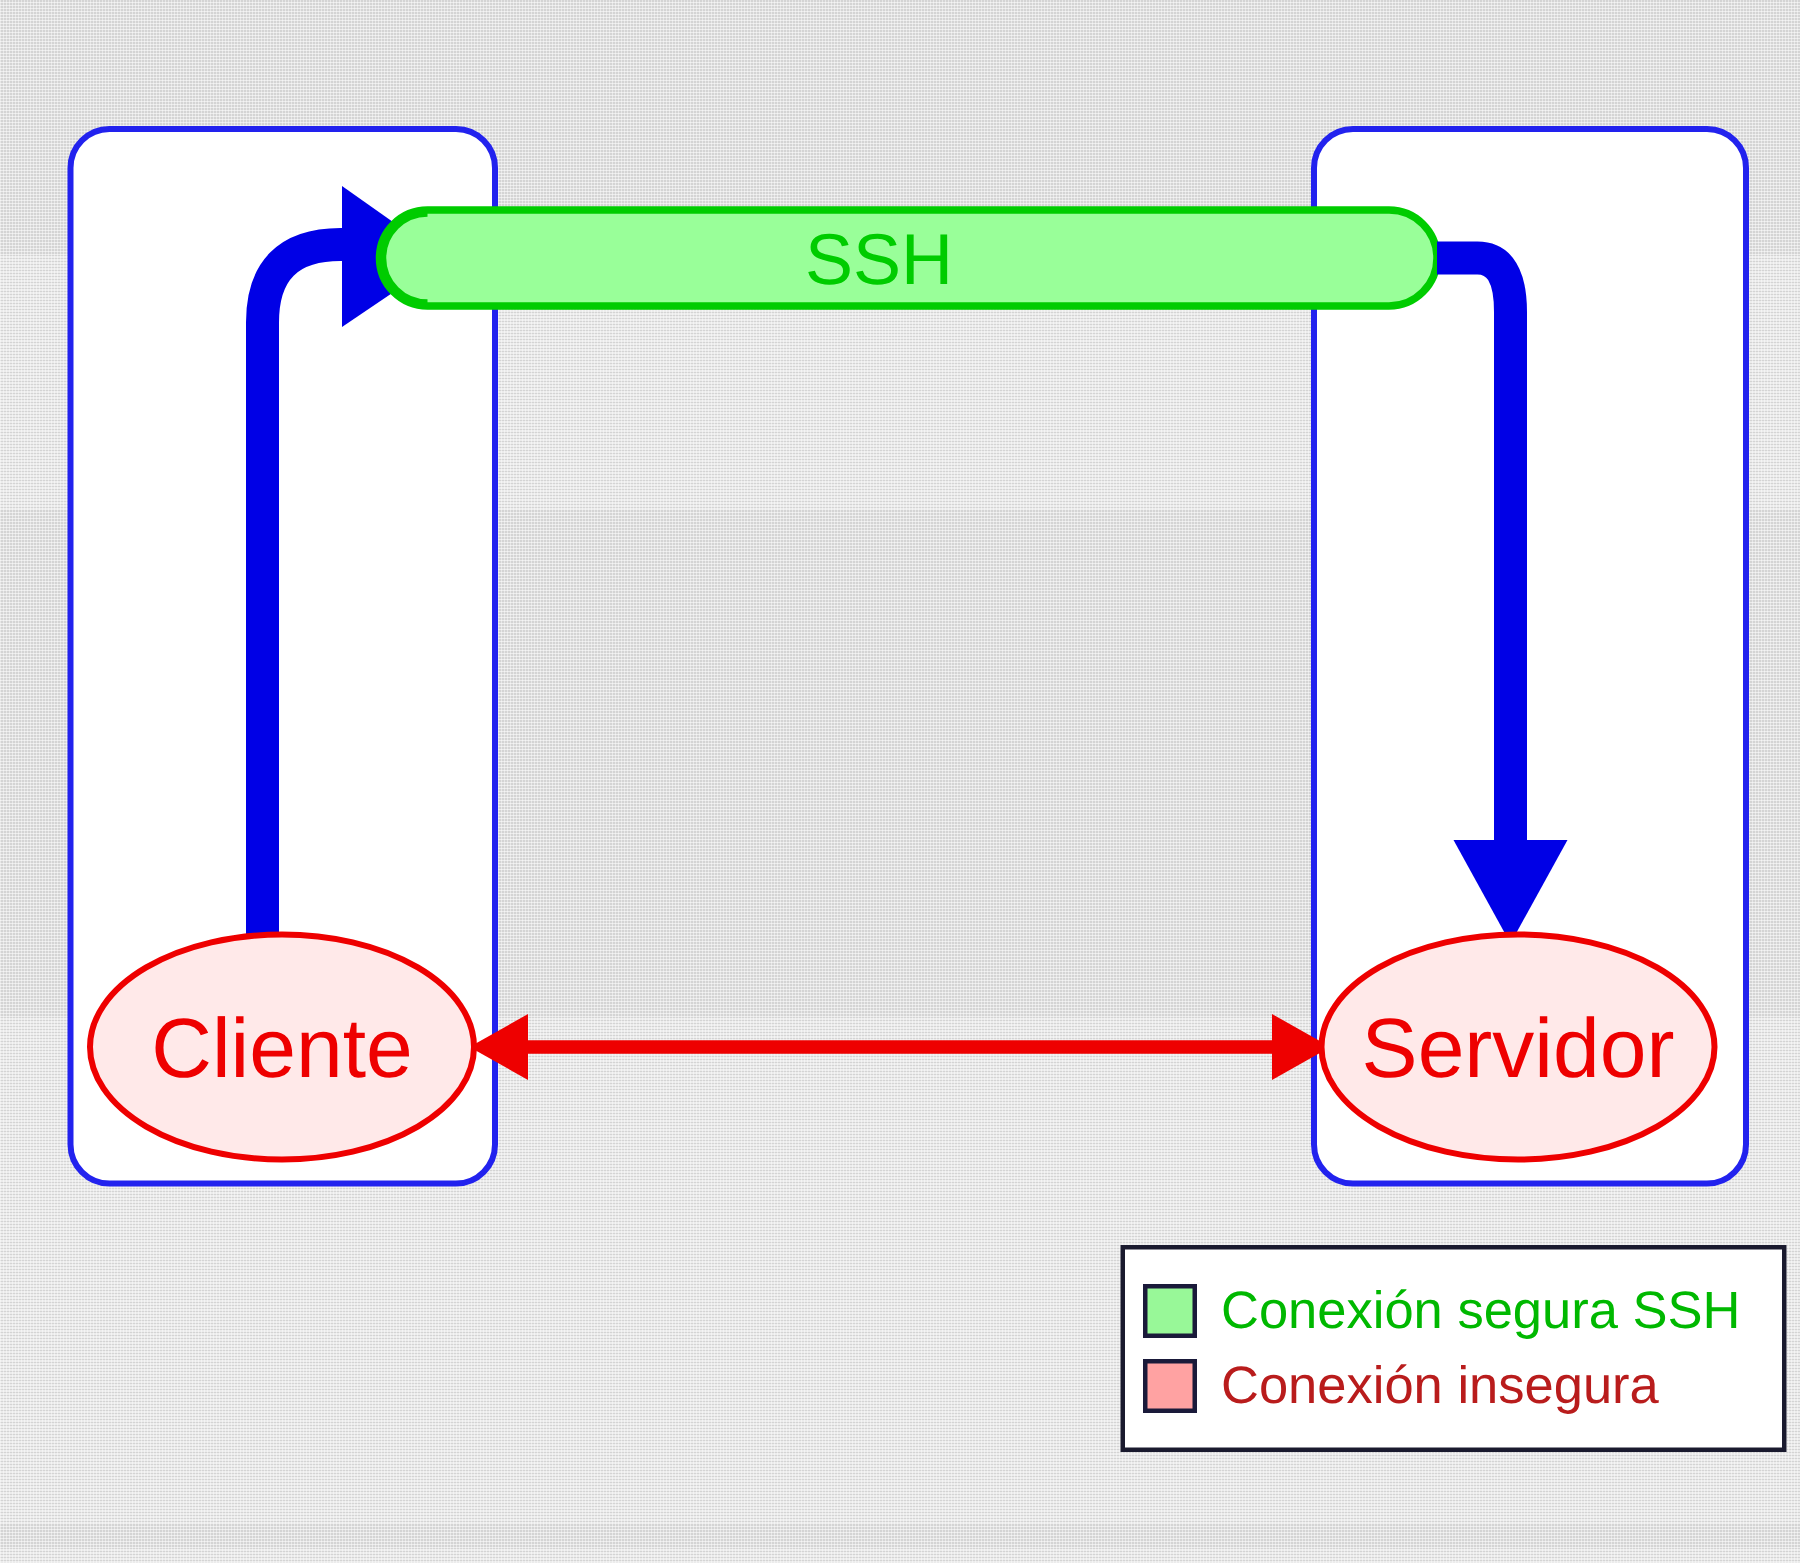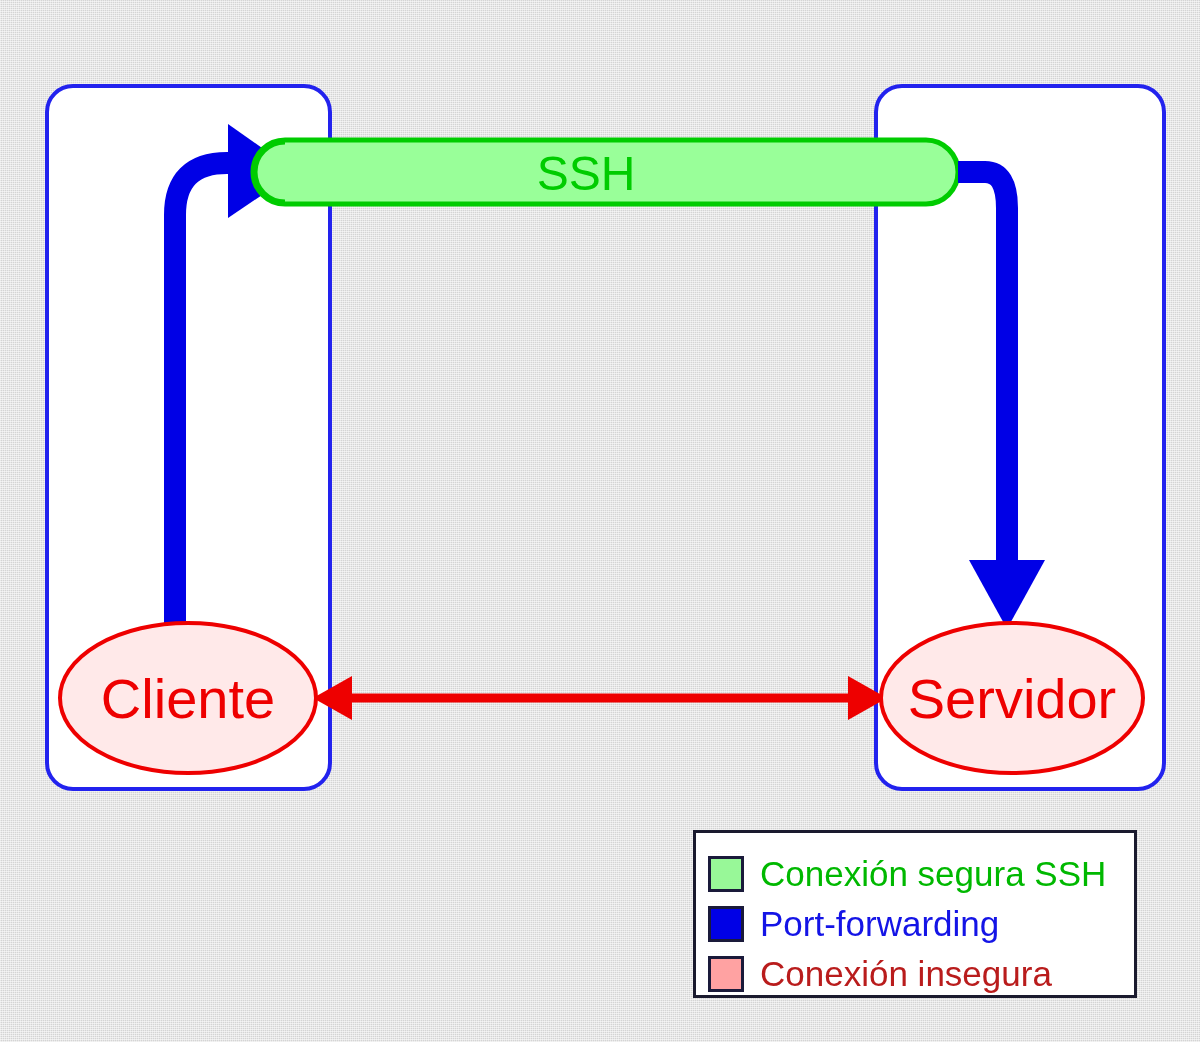--- a/index.html
+++ b/index.html
@@ -19,24 +19,24 @@
     font-family: "Liberation Sans", sans-serif;
   }
   #canvas {
     position: absolute;
     left: 0; top: 0;
     width: 1200px;
     height: 1042px;
   }
   .legend-box {
     position: absolute;
-    left: 693px;
+    left: 747px;
     top: 830px;
     width: 444px;
-    height: 168px;
+    height: 138px;
     background: #ffffff;
     border: 3px solid #1a1a2e;
     box-sizing: border-box;
     text-align: right;
   }
   .legend-list {
     position: absolute;
     left: 12px;
     top: 16px;
     right: 8px;
@@ -103,24 +103,20 @@
   </svg>
 
   <div class="legend-box">
     <div class="legend-list">
 
       <div class="legend-row">
         <span class="legend-swatch" style="background:#98f898"></span>
         <span class="legend-label" style="color:#00b800">Conexión segura SSH</span>
       </div>
 
-      <div class="legend-row">
-        <span class="legend-swatch" style="background:#0000e6"></span>
-        <span class="legend-label" style="color:#1414e6">Port-forwarding</span>
-      </div>
 
       <div class="legend-row">
         <span class="legend-swatch" style="background:#ffa2a2"></span>
         <span class="legend-label" style="color:#b91c1c">Conexión insegura</span>
       </div>
 
     </div>
   </div>
 
 </div>

